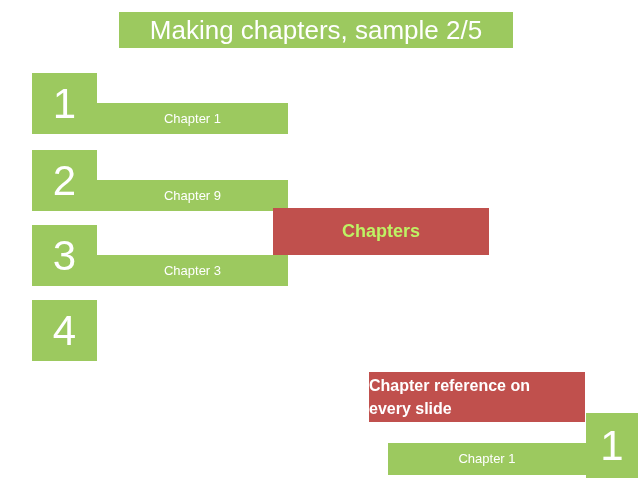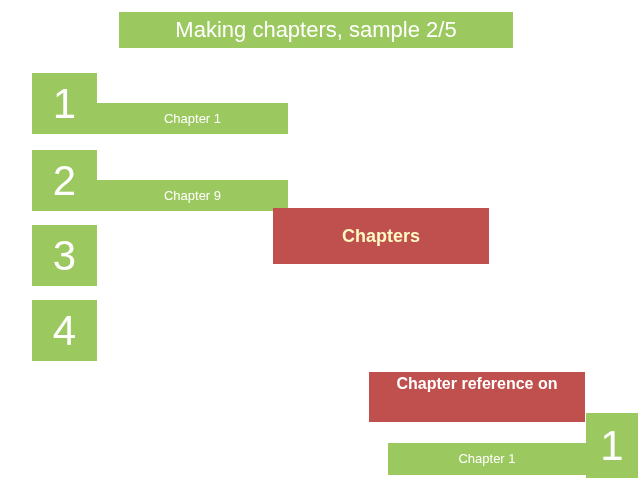--- a/index.html
+++ b/index.html
@@ -9,52 +9,52 @@
     background: #ffffff;
     overflow: hidden;
     font-family: "Liberation Sans", sans-serif;
   }
   .green { background: #9CC95F; }
   .red   { background: #C0504D; }
 
   .title-box {
     position: absolute; left: 119px; top: 12px;
     width: 394px; height: 36px;
-    color: #fff; font-size: 22px; line-height: 36px;
+    color: #fff; font-size: 26px; line-height: 36px;
     text-align: center; white-space: nowrap;
   }
 
   .chapter-block { position: absolute; left: 32px; width: 256px; height: 61px; }
   .num-square {
     position: absolute; left: 0; top: 0;
     width: 65px; height: 61px;
     color: #fff; font-size: 42px;
     display: flex; align-items: center; justify-content: center;
   }
   .chapter-bar {
     position: absolute; left: 65px; top: 30px;
     width: 191px; height: 31px;
     color: #fff; font-size: 13px;
     display: flex; align-items: center; justify-content: center;
   }
 
   .chapters-callout {
     position: absolute; left: 273px; top: 208px;
-    width: 216px; height: 56px;
-    color: #fef9c3; font-size: 18px; font-weight: bold;
+    width: 216px; height: 47px;
+    color: #bef264; font-size: 18px; font-weight: bold;
     display: flex; align-items: center; justify-content: center;
     z-index: 5;
   }
 
   .reference-callout {
     position: absolute; left: 369px; top: 372px;
     width: 216px; height: 50px;
     color: #fff; font-size: 16px; font-weight: bold;
     text-align: left; line-height: 23px;
-    display: flex; flex-direction: row; justify-content: center;
+    display: flex; flex-direction: column; justify-content: center;
     z-index: 5;
   }
 
   .footer-square {
     position: absolute; left: 586px; top: 413px;
     width: 52px; height: 65px;
     color: #fff; font-size: 42px;
     display: flex; align-items: center; justify-content: center;
     z-index: 2;
   }
@@ -79,28 +79,30 @@
   <div class="chapter-bar green">Chapter 1</div>
 </div>
 
 <div class="chapter-block" style="top:150px">
   <div class="num-square green">2</div>
   <div class="chapter-bar green">Chapter 9</div>
 </div>
 
 <div class="chapter-block" style="top:225px">
   <div class="num-square green">3</div>
+  <div class="chapter-bar green">Chapter 3</div>
 </div>
 
 <div class="chapter-block" style="top:300px">
   <div class="num-square green">4</div>
 </div>
 
 <div class="chapters-callout red">Chapters</div>
 
 <div class="reference-callout red">
   <span>Chapter reference on</span>
+  <span>every slide</span>
 </div>
 
 <div class="footer-bar green">
   <div class="footer-bar-label">Chapter 1</div>
 </div>
 <div class="footer-square green">1</div>
 
 </body></html>

